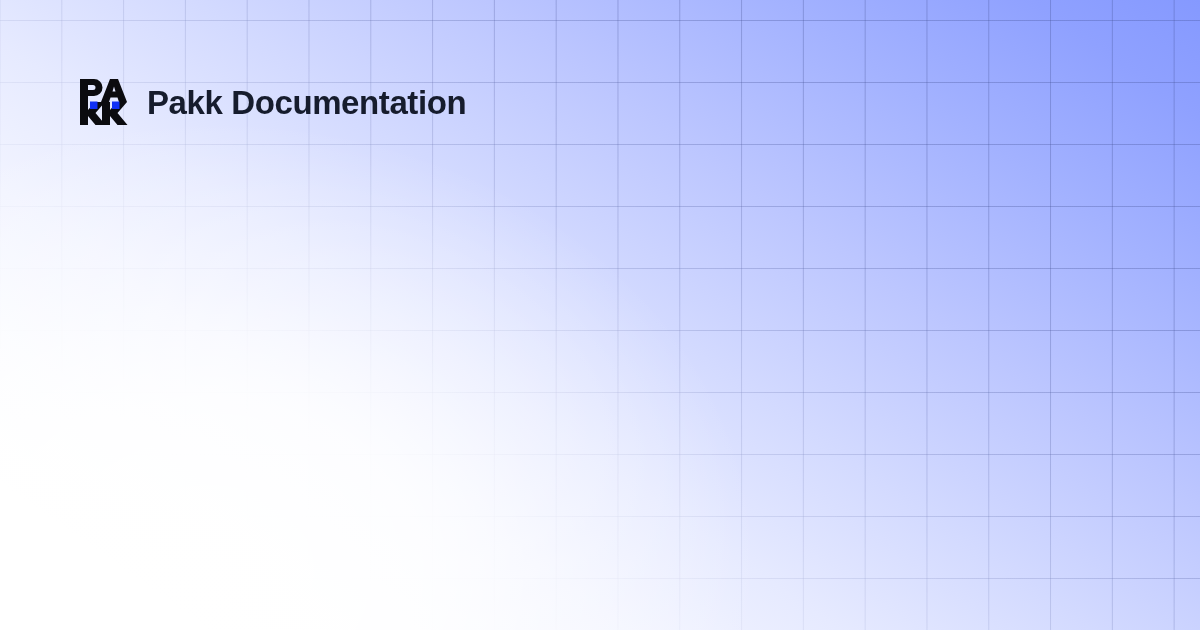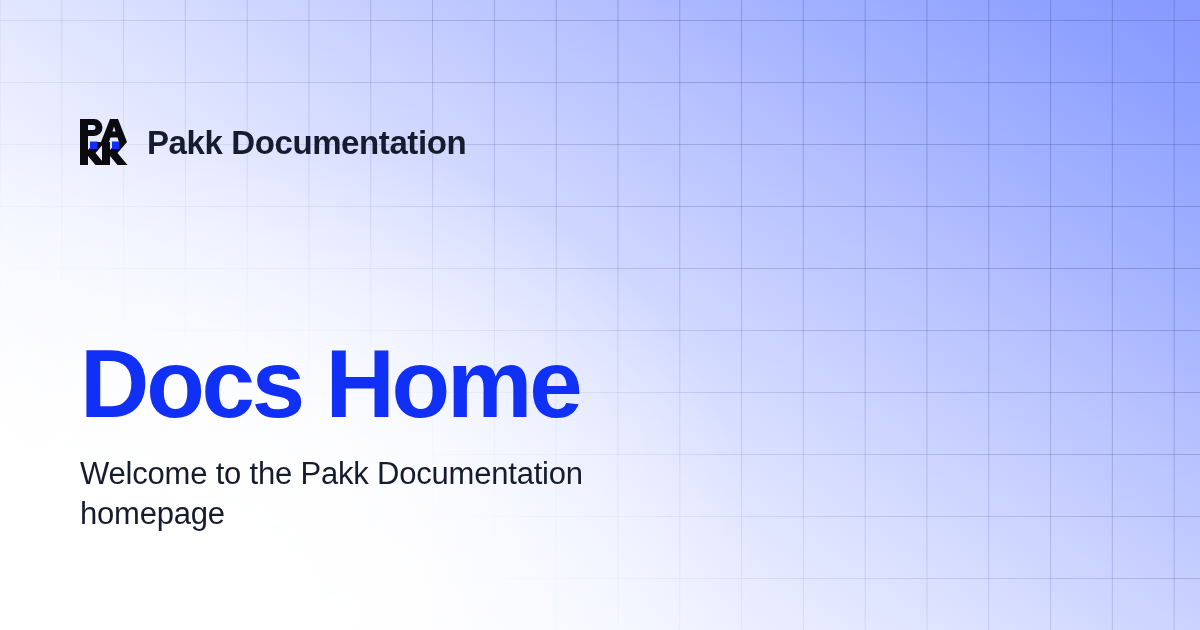--- a/index.html
+++ b/index.html
@@ -88,21 +88,20 @@
   }
 
   
   .header {
     position: absolute;
     left: 79px;
     top: 78px;
     display: flex;
     align-items: center;
     gap: 18px;
-    margin-top: 40px;
   }
 
   .logo-mark {
     width: 50px;
     height: 48px;
     display: block;
     flex: 0 0 auto;
   }
 
   .brand-title {
@@ -169,18 +168,14 @@
         <path d="M46 48 H62 V64 L76 48 H96 L77 70 L97 94 H77 L62 76 V94 H46 Z"></path>
       </g>
 
       <rect x="22" y="47" width="15" height="15" fill="#1030f5"></rect>
       <rect x="66" y="47" width="15" height="15" fill="#1030f5"></rect>
     </svg>
 
     <span class="brand-title">Pakk Documentation</span>
   </div>
 
-  <div class="main">
-    <h1 class="page-heading">Docs Home</h1>
-    <p class="page-subtitle">Welcome to the Pakk Documentation homepage</p>
-  </div>
 
 </div>
 
 </body></html>

